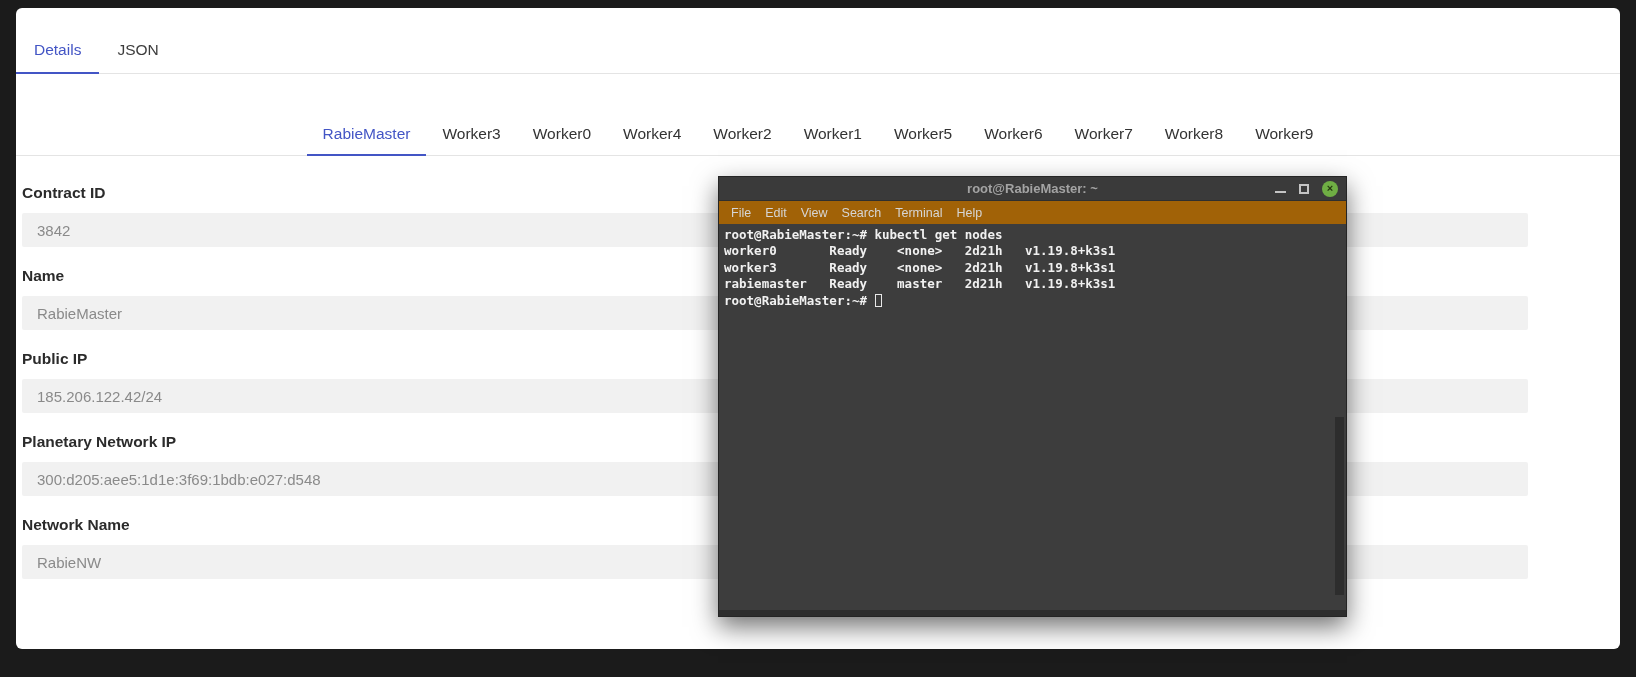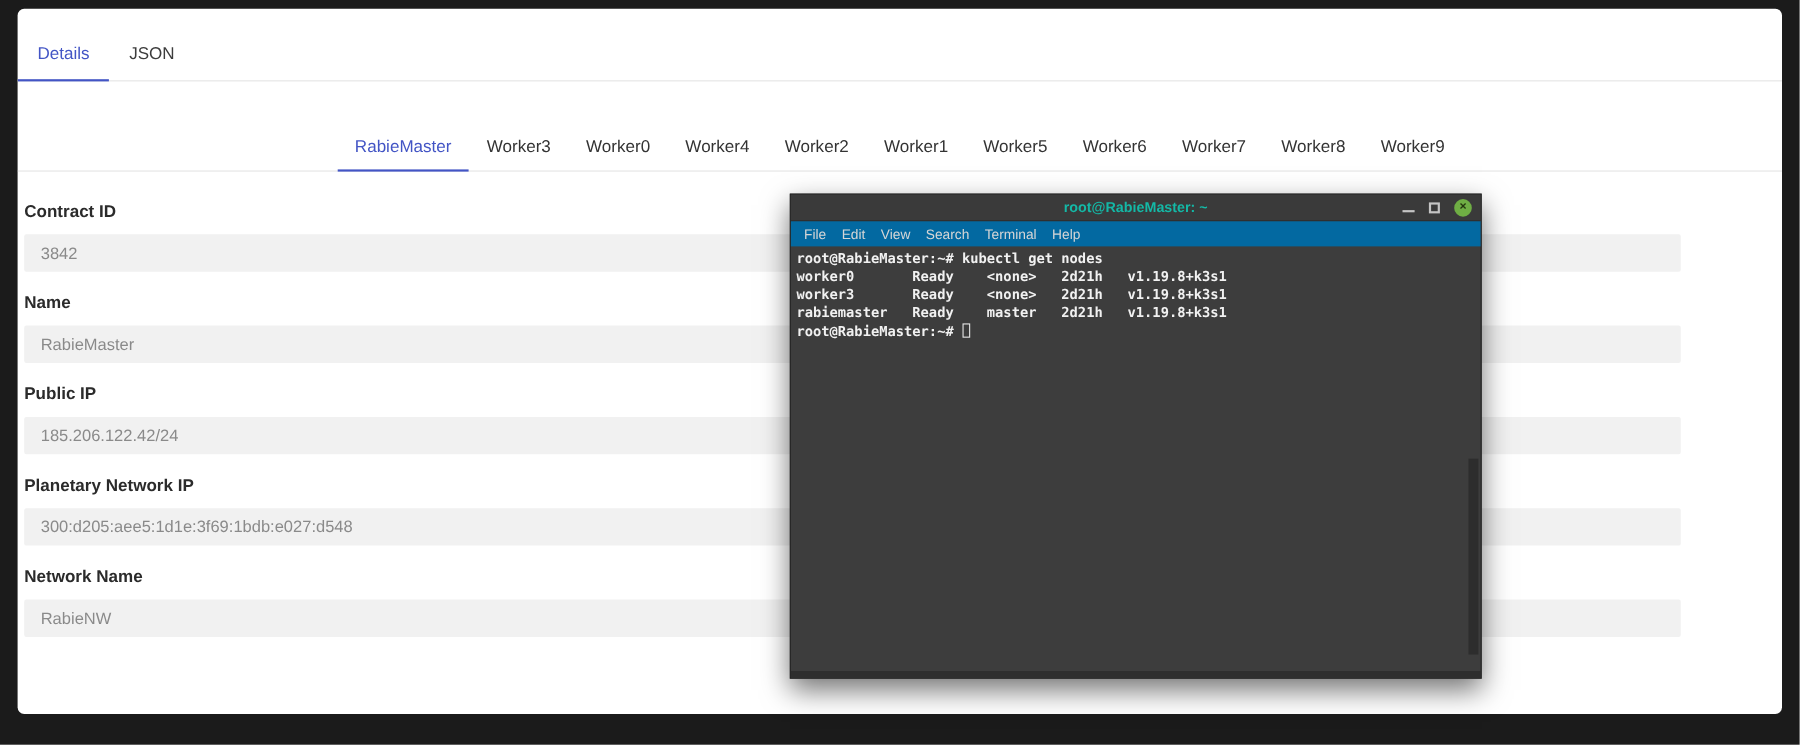--- a/index.html
+++ b/index.html
@@ -55,35 +55,35 @@
     position:absolute; left:718px; top:176px; width:629px; height:441px;
     background:#3d3d3d; border:1px solid #252525;
     box-shadow:0 10px 24px rgba(0,0,0,.55);
     display:flex; flex-direction:column;
   }
   .titlebar {
     height:24px; background:#3a3a3a; border-bottom:1px solid #2f2f2f;
     position:relative; display:flex; align-items:center; justify-content:center;
     flex:0 0 auto;
   }
-  .titlebar-title { color:#14b8a6; font-size:13px; font-weight:700; }
+  .titlebar-title { color:#a3a3a3; font-size:13px; font-weight:700; }
   .win-controls {
     position:absolute; right:8px; top:0; height:100%;
     display:flex; align-items:center; gap:13px;
   }
   .btn-min { width:11px; height:2px; background:#c4c4c4; margin-top:7px; cursor:pointer; }
   .btn-max { width:10px; height:10px; border:2px solid #c4c4c4; cursor:pointer; }
   .btn-close {
     width:16px; height:16px; border-radius:50%;
     background:#6fae44; color:#24380f; font-size:11px; font-weight:700;
     display:flex; align-items:center; justify-content:center; line-height:1; cursor:pointer;
   }
 
   .menubar {
-    height:23px; background:#0369a1; display:flex; align-items:center;
+    height:23px; background:#a16207; display:flex; align-items:center;
     padding-left:5px; flex:0 0 auto;
   }
   .menu-item { color:#d6d6d6; font-size:12.5px; padding:0 7px; cursor:pointer; }
 
   .term-body {
     flex:1 1 auto; position:relative; overflow:hidden;
     padding:3px 16px 0 5px;
     font-family:"DejaVu Sans Mono","Liberation Mono", monospace;
     font-size:12.5px; line-height:16.4px; color:#f1f1f1;
   }

